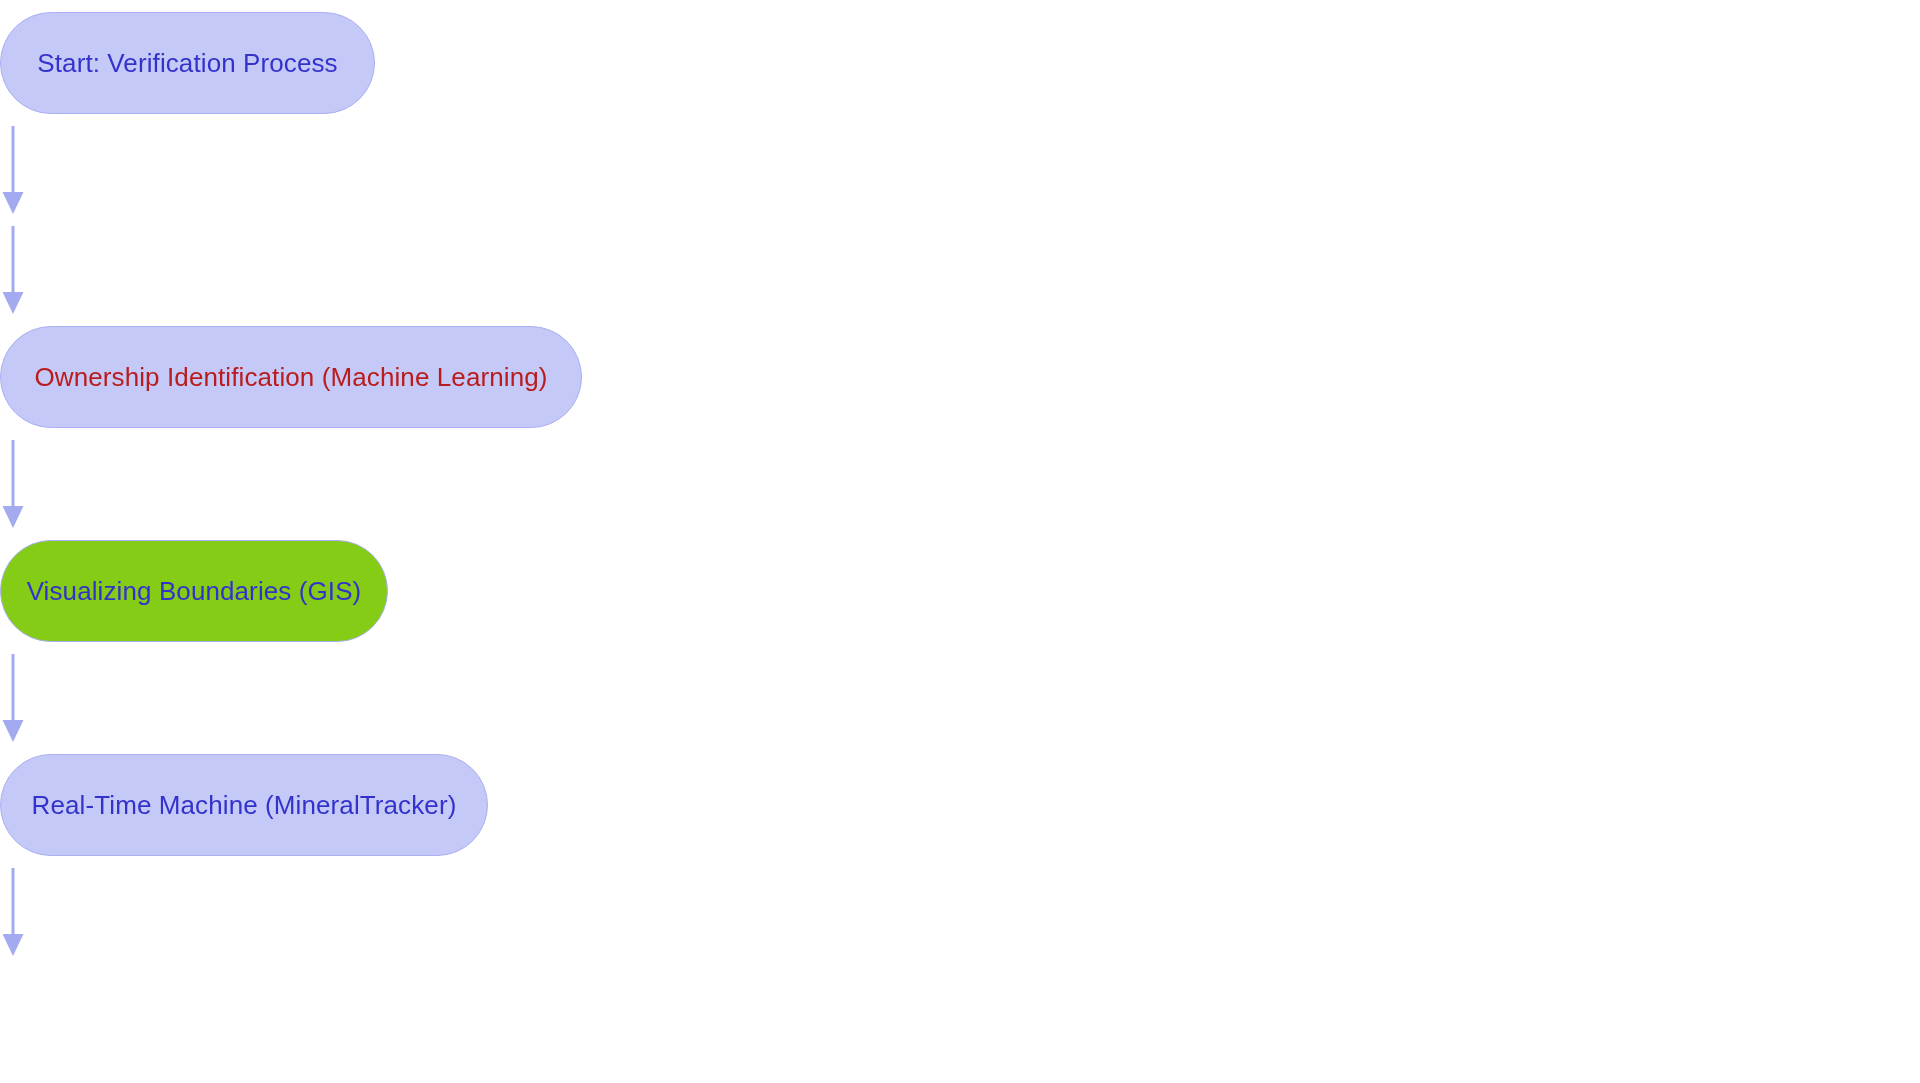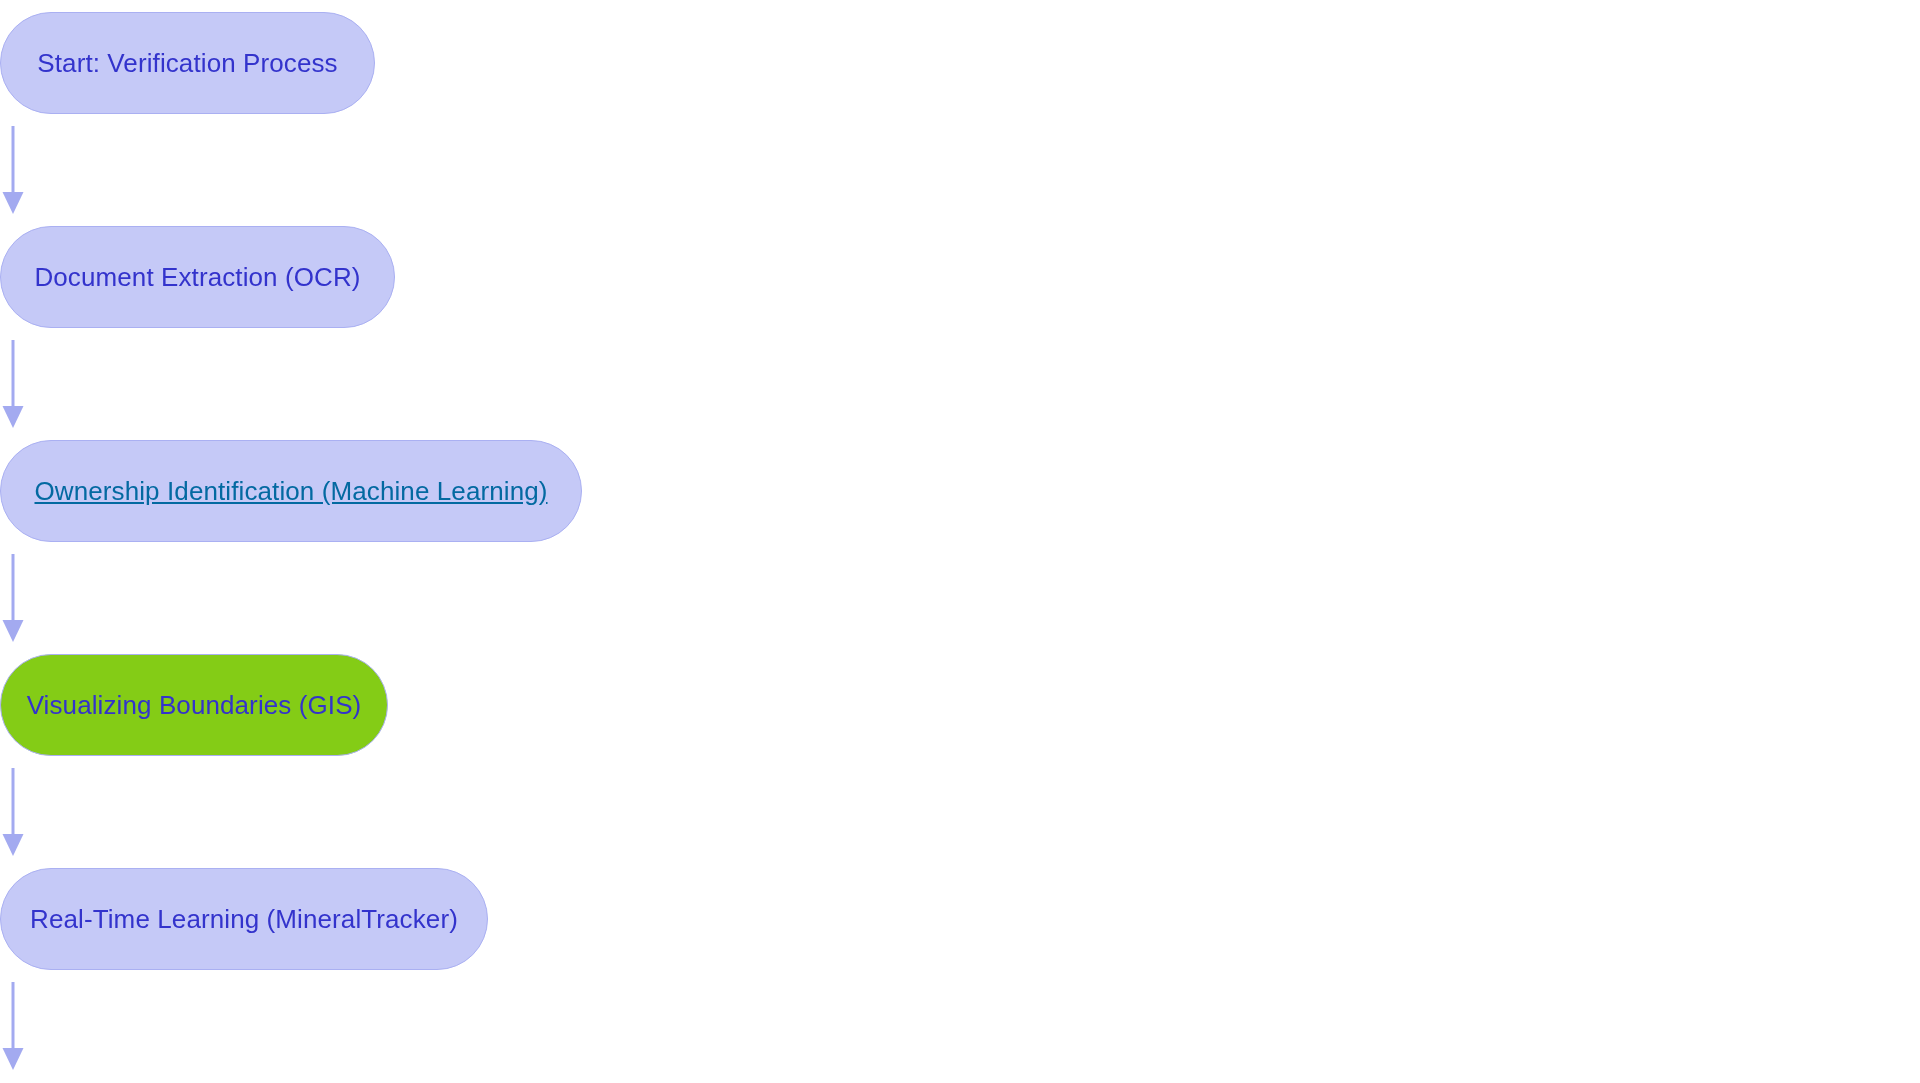--- a/index.html
+++ b/index.html
@@ -86,33 +86,30 @@
       <span class="node-label" style="color: rgb(51, 51, 204);">Start: Verification Process</span>
     </div>
 
     <div class="connector">
       <svg viewBox="0 0 26 88" xmlns="http://www.w3.org/2000/svg" aria-hidden="true">
         <line x1="13" y1="0" x2="13" y2="70" stroke="#a3aaf0" stroke-width="3"></line>
         <polygon points="13,88 2.5,66 23.5,66" fill="#a3aaf0"></polygon>
       </svg>
     </div>
 
-    <div class="node" style="width: 395px; background: rgb(197, 201, 247); border-color: rgb(170, 176, 242);">
-      <span class="node-label" style="color: rgb(51, 51, 204);">Document Extraction (OCR)</span>
-    </div>
 
     <div class="connector">
       <svg viewBox="0 0 26 88" xmlns="http://www.w3.org/2000/svg" aria-hidden="true">
         <line x1="13" y1="0" x2="13" y2="70" stroke="#a3aaf0" stroke-width="3"></line>
         <polygon points="13,88 2.5,66 23.5,66" fill="#a3aaf0"></polygon>
       </svg>
     </div>
 
     <div class="node" style="width: 582px; background: rgb(197, 201, 247); border-color: rgb(170, 176, 242);">
-      <span class="node-label" style="color: #0369a1; text-decoration: underline;">Ownership Identification (Machine Learning)</span>
+      <span class="node-label" style="color: #b91c1c;">Ownership Identification (Machine Learning)</span>
     </div>
 
     <div class="connector">
       <svg viewBox="0 0 26 88" xmlns="http://www.w3.org/2000/svg" aria-hidden="true">
         <line x1="13" y1="0" x2="13" y2="70" stroke="#a3aaf0" stroke-width="3"></line>
         <polygon points="13,88 2.5,66 23.5,66" fill="#a3aaf0"></polygon>
       </svg>
     </div>
 
     <div class="node" style="width: 388px; background: #84cc16; border-color: rgb(170, 176, 242);">
@@ -120,21 +117,21 @@
     </div>
 
     <div class="connector">
       <svg viewBox="0 0 26 88" xmlns="http://www.w3.org/2000/svg" aria-hidden="true">
         <line x1="13" y1="0" x2="13" y2="70" stroke="#a3aaf0" stroke-width="3"></line>
         <polygon points="13,88 2.5,66 23.5,66" fill="#a3aaf0"></polygon>
       </svg>
     </div>
 
     <div class="node" style="width: 488px; background: rgb(197, 201, 247); border-color: rgb(170, 176, 242);">
-      <span class="node-label" style="color: rgb(51, 51, 204);">Real-Time Learning (MineralTracker)</span>
+      <span class="node-label" style="color: rgb(51, 51, 204);">Real-Time Machine (MineralTracker)</span>
     </div>
 
     <div class="connector">
       <svg viewBox="0 0 26 88" xmlns="http://www.w3.org/2000/svg" aria-hidden="true">
         <line x1="13" y1="0" x2="13" y2="70" stroke="#a3aaf0" stroke-width="3"></line>
         <polygon points="13,88 2.5,66 23.5,66" fill="#a3aaf0"></polygon>
       </svg>
     </div>
 
 

